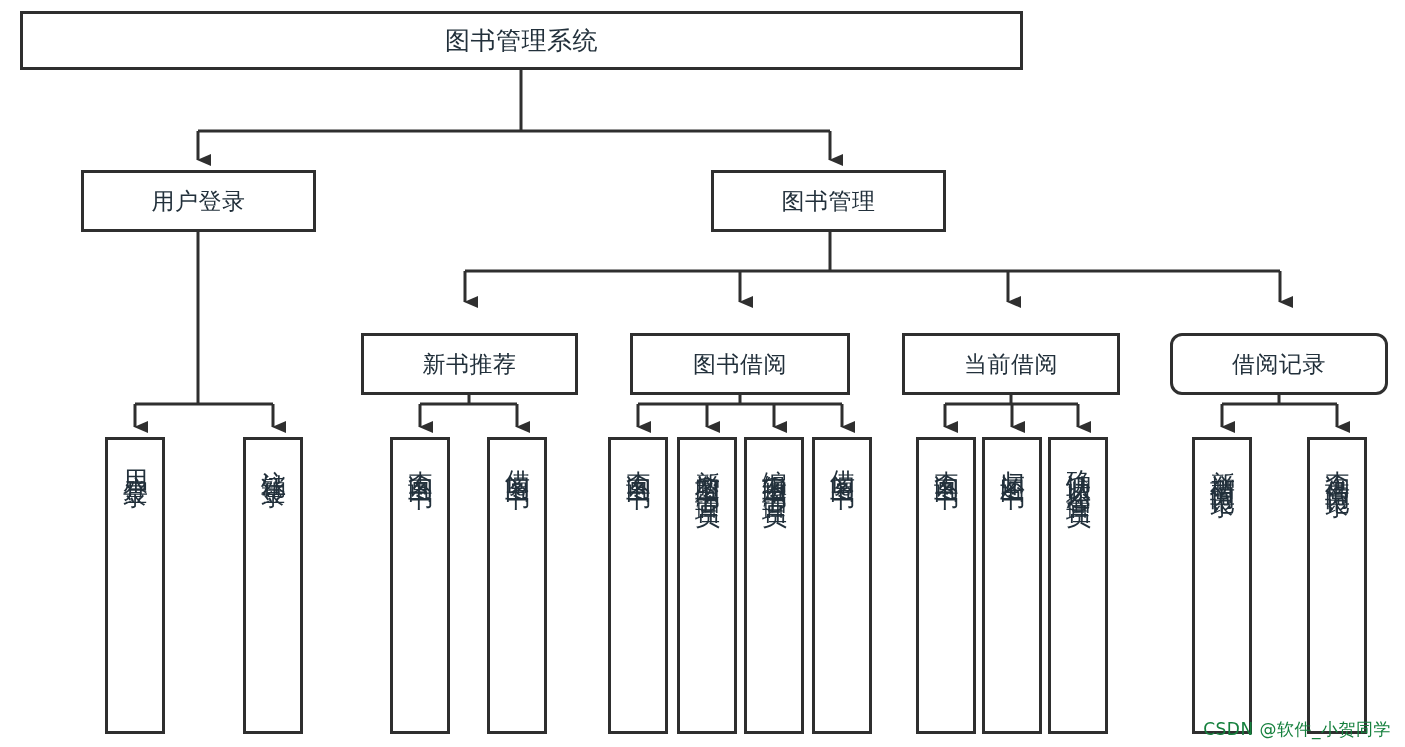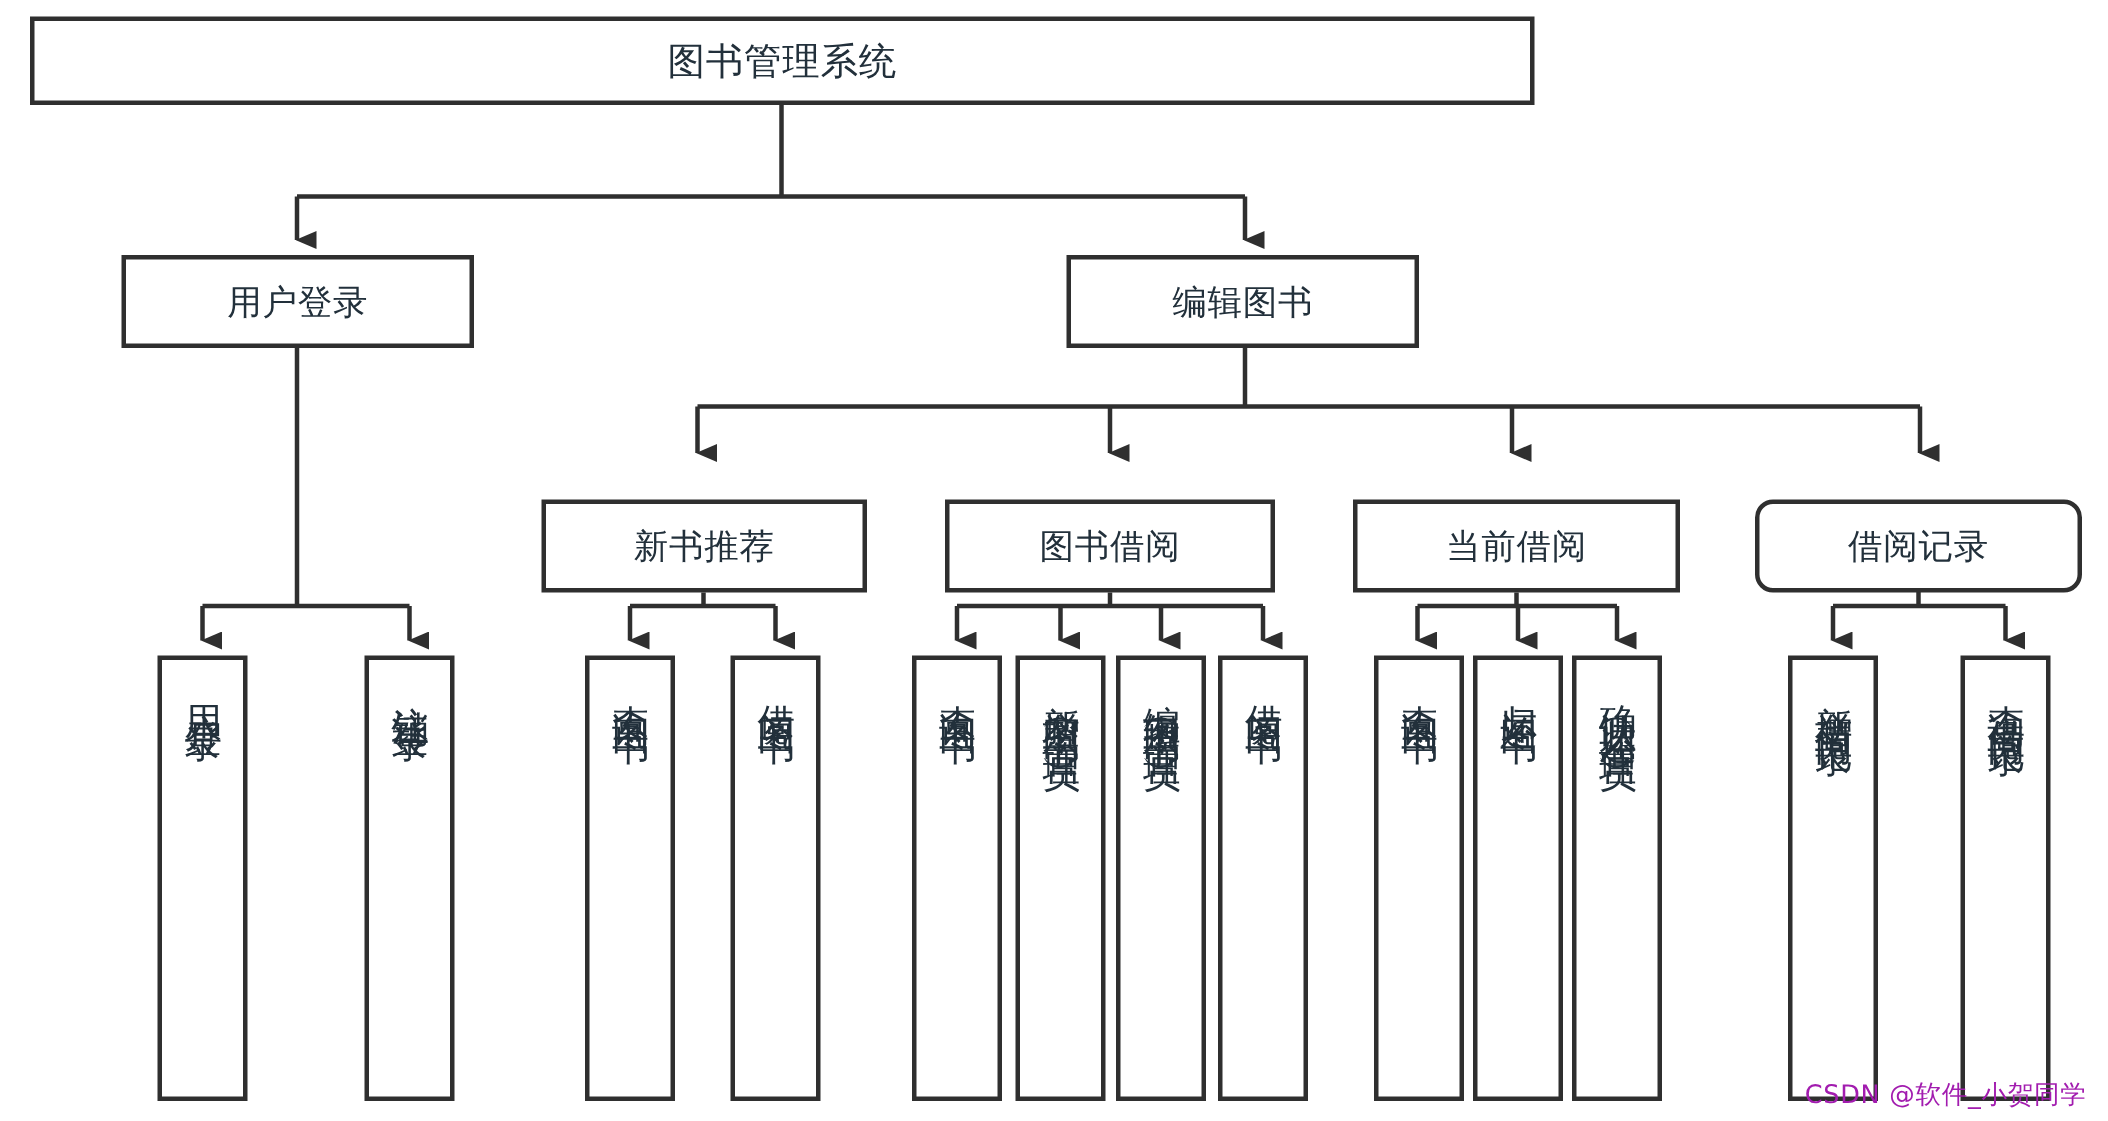--- a/index.html
+++ b/index.html
@@ -62,21 +62,21 @@
     white-space:nowrap;
     display:block;
     color:#22303b;
   }
   
   #watermark{
     position:absolute;
     right:14px;
     bottom:6px;
     font-size:17px;
-    color:#a21caf;
+    color:#15803d;
     letter-spacing:0.5px;
     white-space:nowrap;
     font-family:"DejaVu Sans","Liberation Sans",sans-serif;
   }
 </style>
 </head>
 <body>
 
 <div id="canvas">
 
@@ -136,21 +136,21 @@
 
   <div class="node root" style="left:20px;top:11px;width:1003px;height:59px;">
     <span>图书管理系统</span>
   </div>
 
   <div class="node level2" style="left:81px;top:170px;width:235px;height:62px;">
     <span>用户登录</span>
   </div>
 
   <div class="node level2" style="left:711px;top:170px;width:235px;height:62px;">
-    <span>编辑图书</span>
+    <span>图书管理</span>
   </div>
 
   <div class="node level3" style="left:361px;top:313px;width:217px;height:62px;">
     <span>新书推荐</span>
   </div>
 
   <div class="node level3" style="left:902px;top:313px;width:218px;height:62px;">
     <span>当前借阅</span>
   </div>
 

